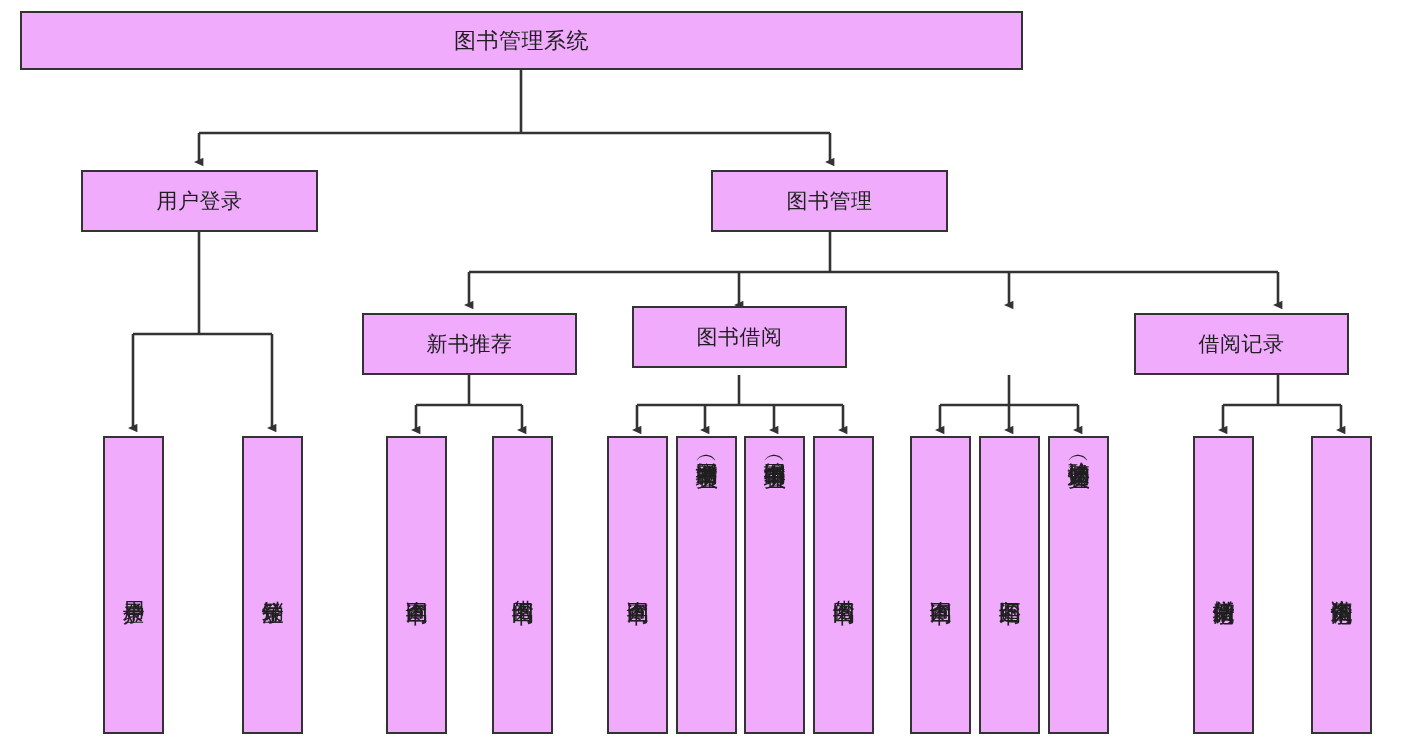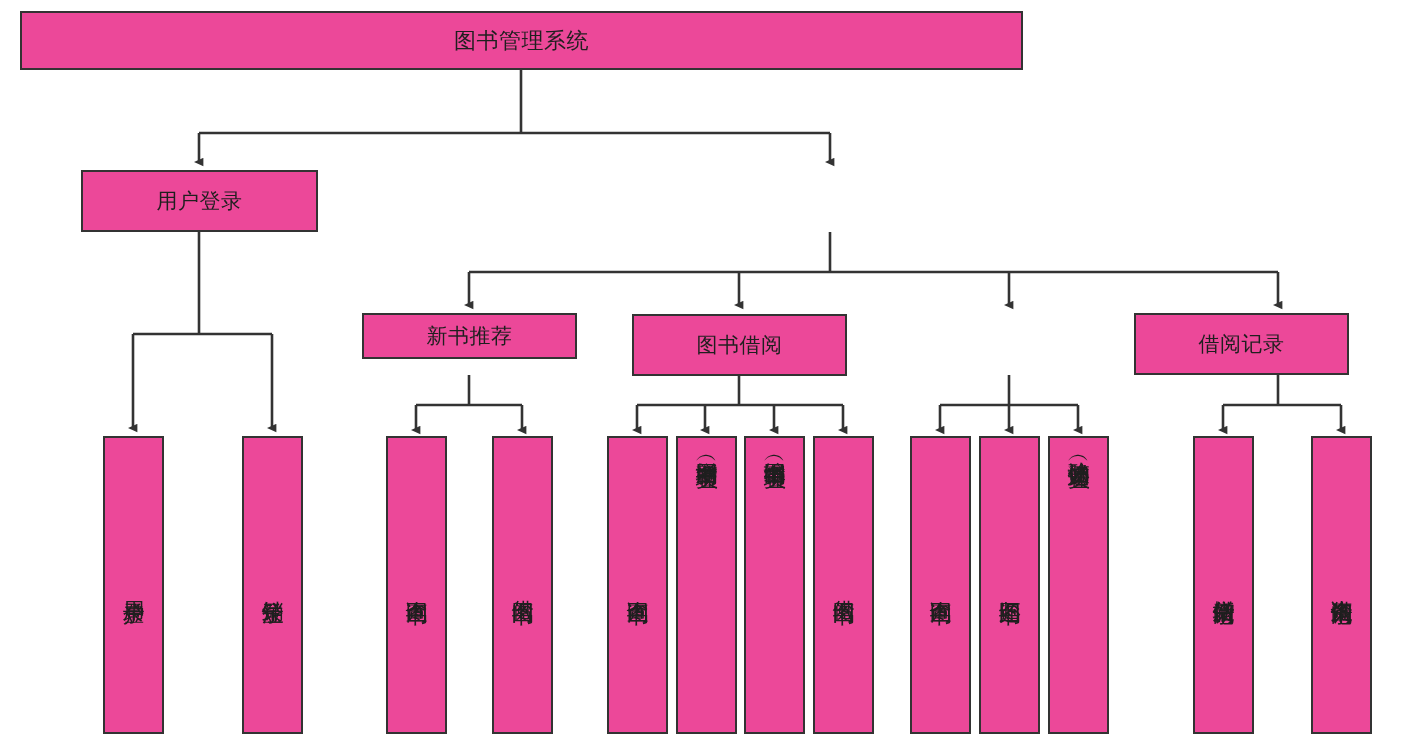--- a/index.html
+++ b/index.html
@@ -24,21 +24,21 @@
     left: 0;
     top: 0;
     width: 1405px;
     height: 747px;
     pointer-events: none;
   }
   .node {
     position: absolute;
     box-sizing: border-box;
     border: 2px solid #333333;
-    background: #ec4899;
+    background: #f0abfc;
     display: flex;
     align-items: center;
     justify-content: center;
     text-align: center;
   }
   .node .label {
     font-size: 21px;
     line-height: 1.25;
     color: #1f1f1f;
     letter-spacing: 0.5px;
@@ -136,25 +136,28 @@
     </g>
   </svg>
 
   <div class="node horiz root" style="left:20px; top:11px; width:1003px; height:59px;">
     <span class="label">图书管理系统</span>
   </div>
 
   <div class="node horiz" style="left:81px; top:170px; width:237px; height:62px;">
     <span class="label">用户登录</span>
   </div>
-
-  <div class="node horiz" style="left:362px; top:313px; width:215px; height:46px;">
+  <div class="node horiz" style="left:711px; top:170px; width:237px; height:62px;">
+    <span class="label">图书管理</span>
+  </div>
+
+  <div class="node horiz" style="left:362px; top:313px; width:215px; height:62px;">
     <span class="label">新书推荐</span>
   </div>
-  <div class="node horiz" style="left:632px; top:314px; width:215px; height:62px;">
+  <div class="node horiz" style="left:632px; top:306px; width:215px; height:62px;">
     <span class="label">图书借阅</span>
   </div>
   <div class="node horiz" style="left:1134px; top:313px; width:215px; height:62px;">
     <span class="label">借阅记录</span>
   </div>
 
   <div class="node vert centered" style="left:103px; top:436px; width:61px; height:298px;">
     <span class="label">用户登录</span>
   </div>
   <div class="node vert centered" style="left:242px; top:436px; width:61px; height:298px;">

